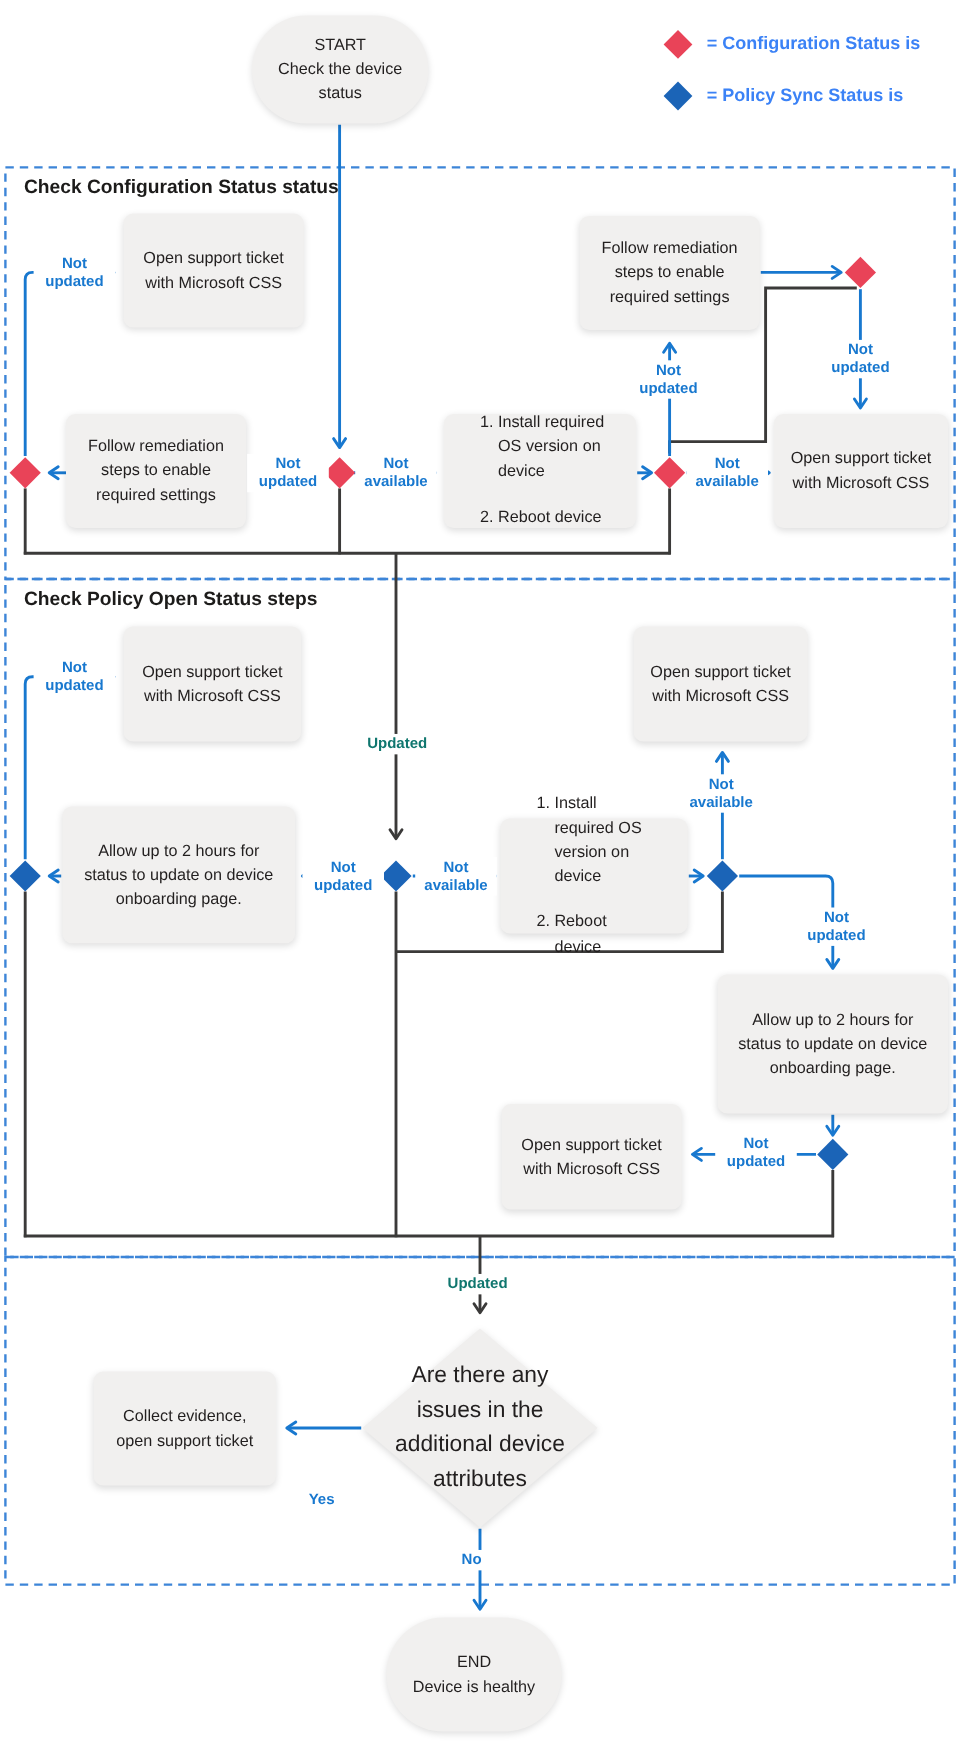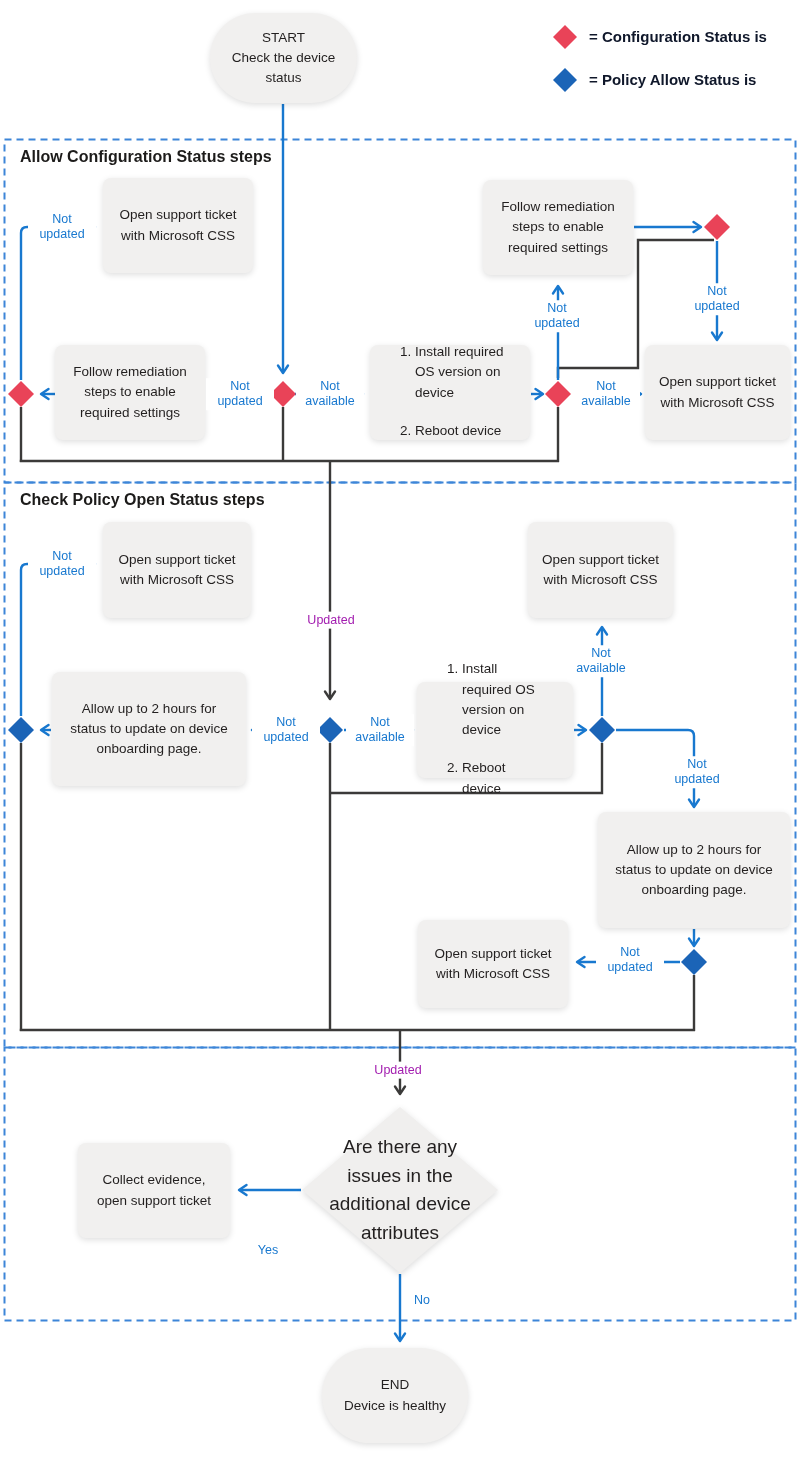--- a/index.html
+++ b/index.html
@@ -35,29 +35,29 @@
   }
   .pill{border-radius:48px;}
   .node .inner{width:100%;}
   .node ol{margin:0;padding-left:19px;text-align:left;}
   .node ol li{margin:16px;padding:0 0 2px 0;}
 
   .section-title{
     position:absolute;font-size:16px;font-weight:bold;color:#1C1B1A;white-space:nowrap;
   }
   .legend-label{
-    position:absolute;font-size:15px;font-weight:bold;color:#0f172a;white-space:nowrap;
+    position:absolute;font-size:15px;font-weight:bold;color:#3b82f6;white-space:nowrap;
   }
   .elabel{
     position:absolute;transform:translate(-50%,-50%);
     background:#fff;color:var(--connector-blue);
-    font-size:12.5px;font-weight:normal;line-height:1.18;text-align:center;
+    font-size:12.5px;font-weight:bold;line-height:1.18;text-align:center;
     max-width:64px;padding:1px 2px;
   }
-  .elabel.dark{color:#a21caf;}
+  .elabel.dark{color:#0f766e;}
   .elabel.nowrap{white-space:nowrap;max-width:none;}
   .decision-text{
     position:absolute;left:320px;top:1152px;width:160px;height:76px;
     display:flex;align-items:center;justify-content:center;
     color:var(--text-dark);font-size:19px;line-height:1.5;text-align:center;
   }
 </style>
 </head>
 <body>
 
@@ -122,23 +122,23 @@
     <polygon class="dia-blue" points="21,717 34,730 21,743 8,730"></polygon>
     <polygon class="dia-blue" points="330,717 343,730 330,743 317,730"></polygon>
     <polygon class="dia-blue" points="602,717 615,730 602,743 589,730"></polygon>
     <polygon class="dia-blue" points="694,949 707,962 694,975 681,962"></polygon>
 
     <polygon class="dia-red" points="565,25 577,37 565,49 553,37"></polygon>
     <polygon class="dia-blue" points="565,68 577,80 565,92 553,80"></polygon>
   </svg>
 
   <div class="legend-label" style="left:589px;top:28px;">= Configuration Status is</div>
-  <div class="legend-label" style="left:589px;top:71px;">= Policy Allow Status is</div>
+  <div class="legend-label" style="left:589px;top:71px;">= Policy Sync Status is</div>
 
-  <div class="section-title" style="left:20px;top:148px;">Allow Configuration Status steps</div>
+  <div class="section-title" style="left:20px;top:148px;">Check Configuration Status status</div>
   <div class="section-title" style="left:20px;top:491px;">Check Policy Open Status steps</div>
 
   <div class="node pill" style="left:210px;top:13px;width:147px;height:90px;">
     <div class="inner">
       <div>START</div>
       <div>Check the device status</div>
     </div>
   </div>
   <div class="node pill" style="left:322px;top:1348px;width:146px;height:95px;">
     <div class="inner">
@@ -183,15 +183,15 @@
   <div class="elabel dark nowrap" style="left:331px;top:620px;">Updated</div>
   <div class="elabel" style="left:62px;top:564px;">Not updated</div>
   <div class="elabel" style="left:286px;top:730px;">Not updated</div>
   <div class="elabel" style="left:380px;top:730px;">Not available</div>
   <div class="elabel" style="left:601px;top:661px;">Not available</div>
   <div class="elabel" style="left:697px;top:772px;">Not updated</div>
   <div class="elabel" style="left:630px;top:960px;">Not updated</div>
 
   <div class="elabel dark nowrap" style="left:398px;top:1070px;">Updated</div>
   <div class="elabel nowrap" style="left:268px;top:1250px;">Yes</div>
-  <div class="elabel nowrap" style="left:422px;top:1300px;text-align:center;">No</div>
+  <div class="elabel nowrap" style="left:393px;top:1300px;text-align:center;">No</div>
 
 </div>
 
 </body></html>

